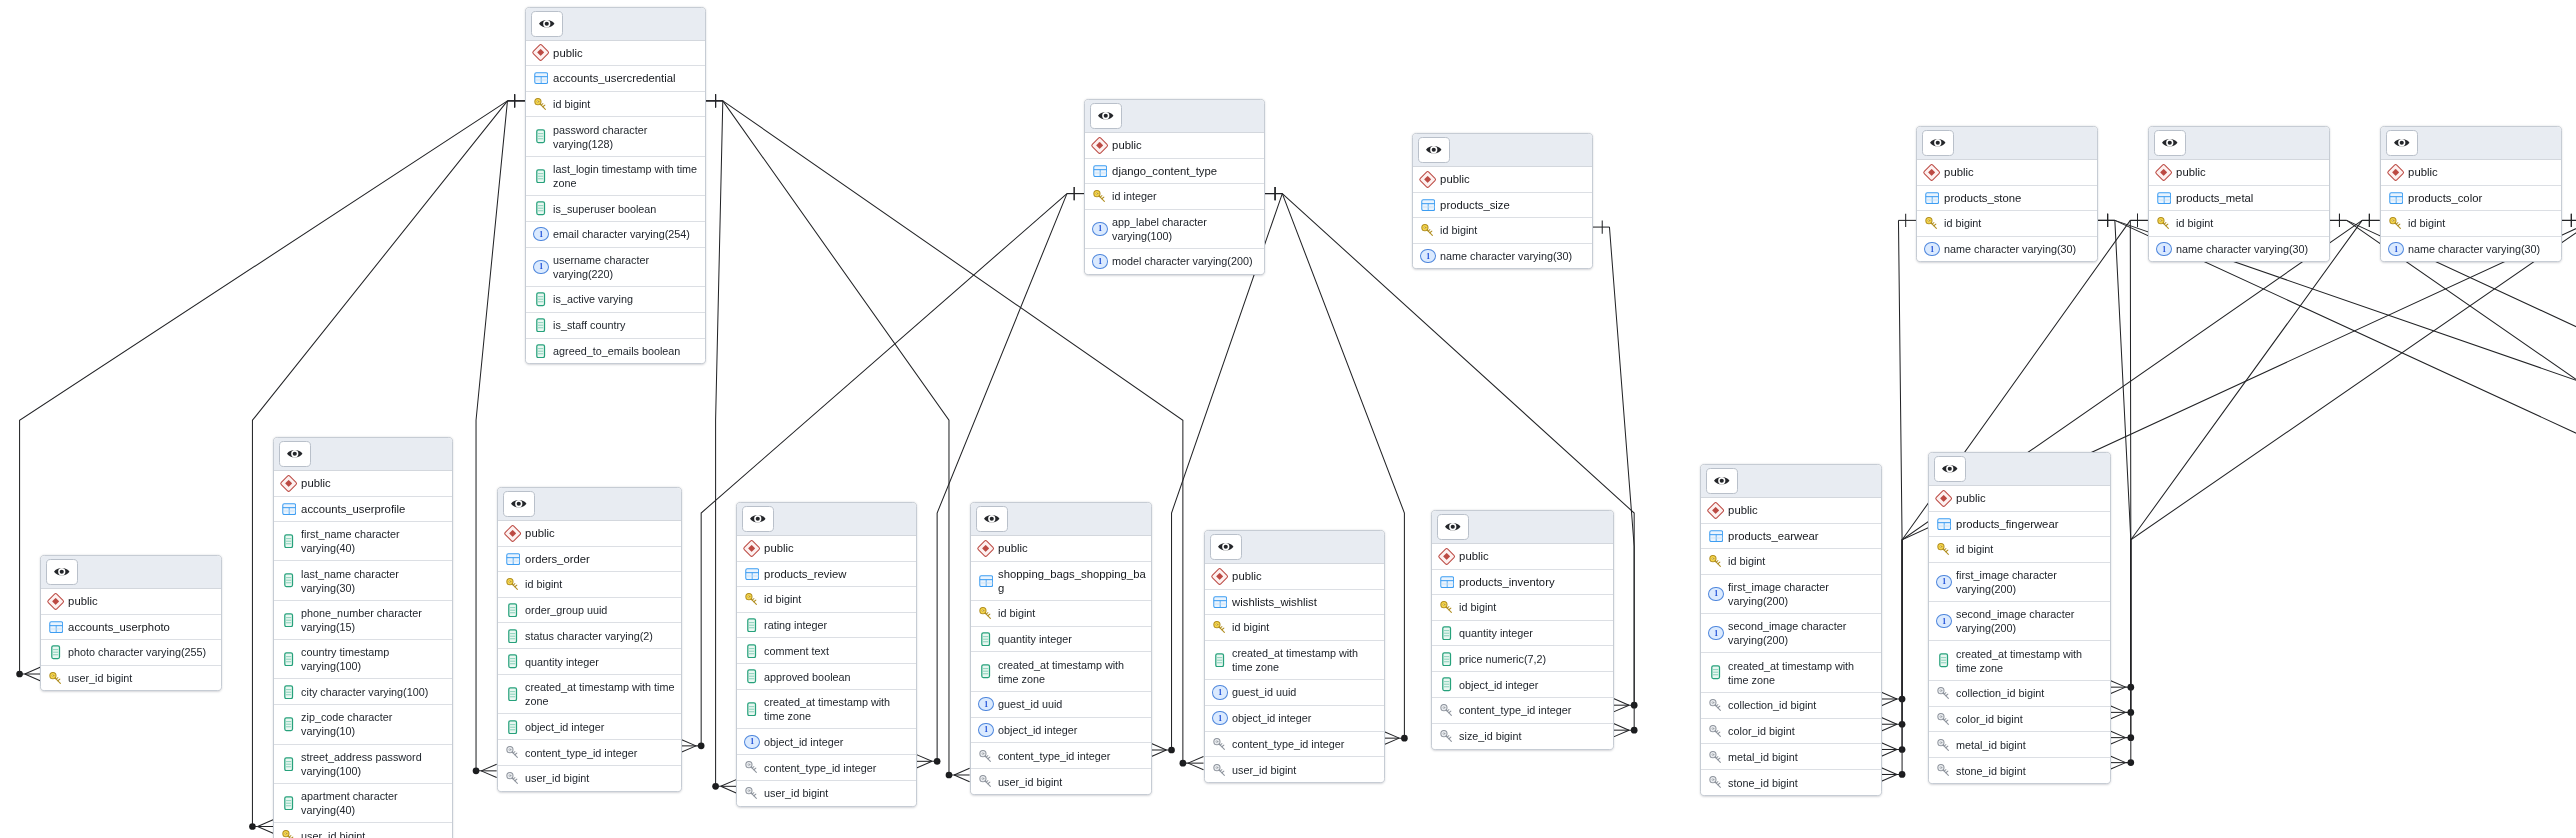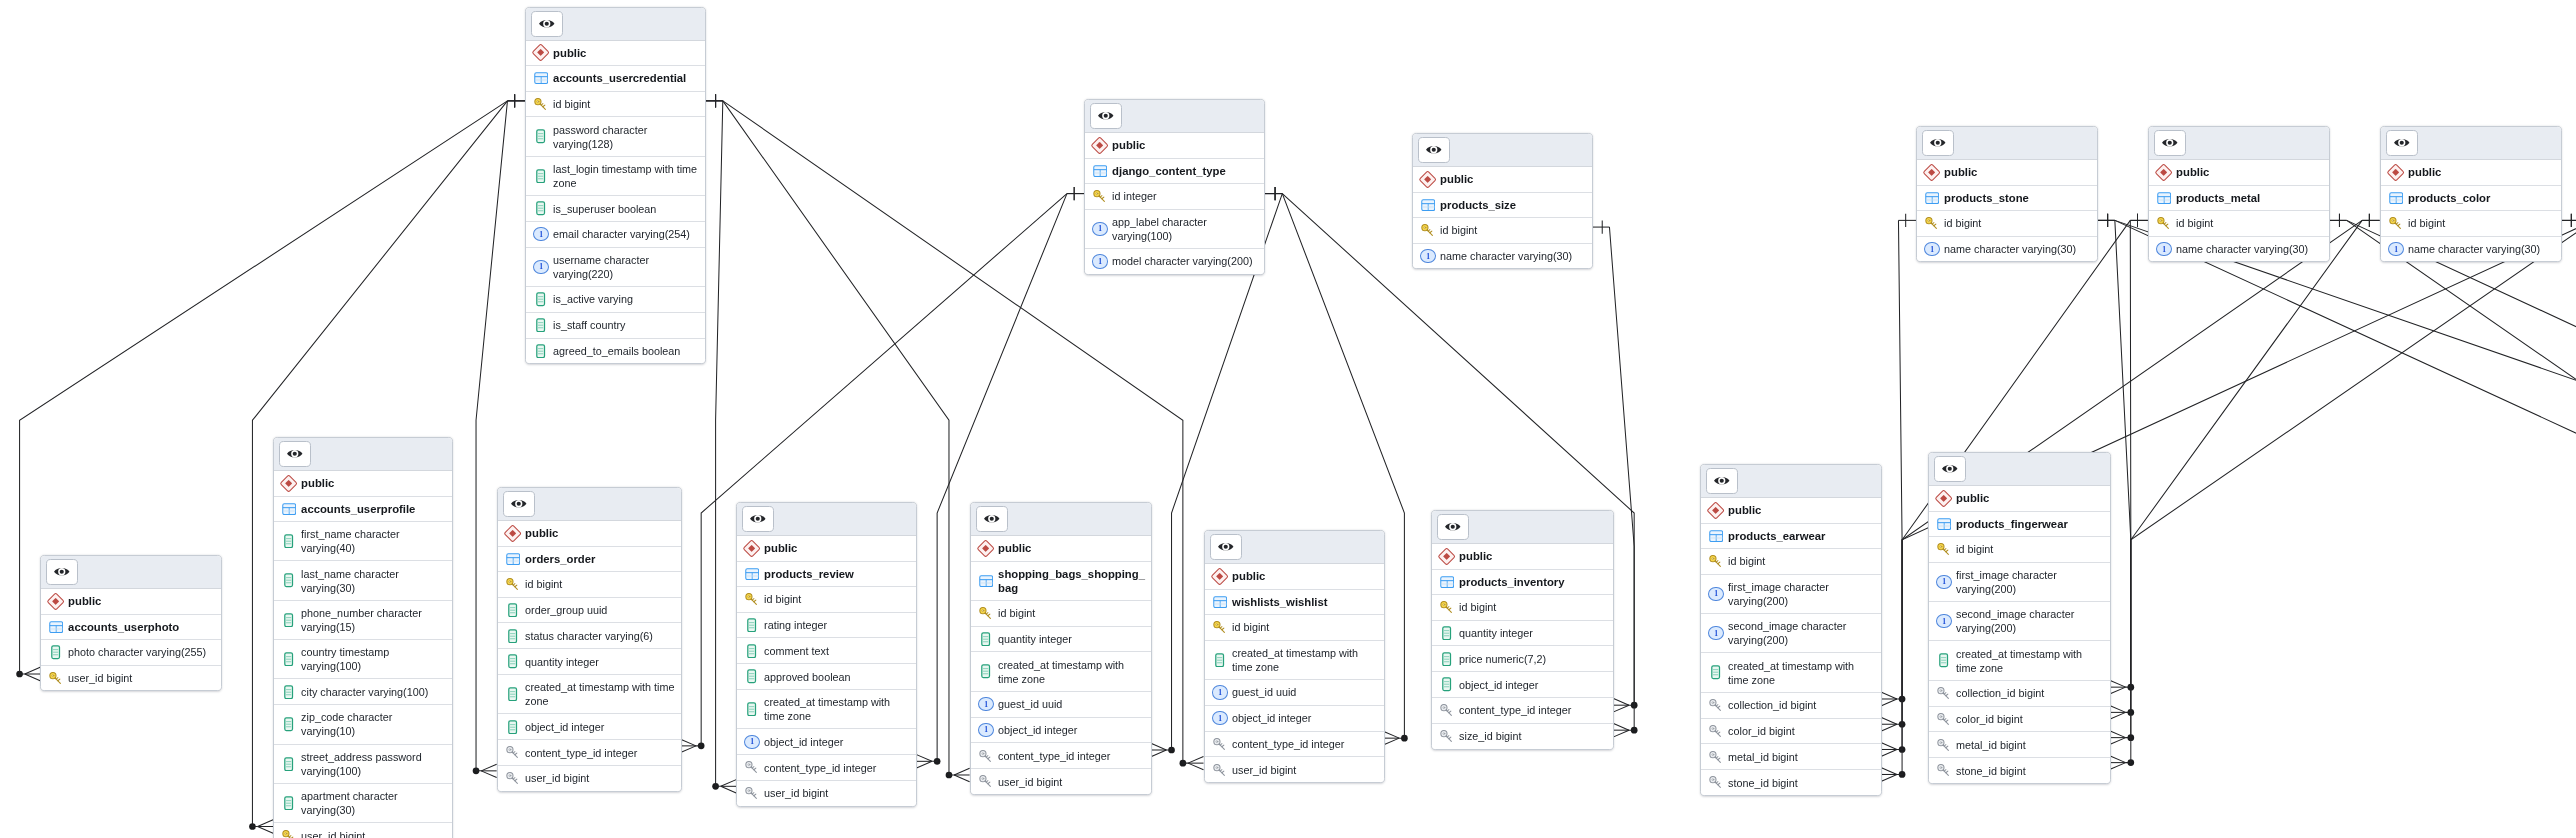--- a/index.html
+++ b/index.html
@@ -11,21 +11,21 @@
 
   .card{position:absolute;z-index:2;background:#ffffff;border:0.5px solid #c6ccd4;border-radius:4.6px;
         box-shadow:0 0.5px 2.1px rgba(15,23,42,.18);}
   .eye-row{background:#e8ecf2;border-bottom:0.5px solid #d3d7dd;border-radius:4.1px 4.1px 0 0;padding:3.1px 4.6px;}
   .eye-btn{width:30px;height:24px;background:#ffffff;border:0.5px solid #b9c0ca;border-radius:4.6px;
            display:flex;align-items:center;justify-content:center;cursor:pointer;}
   .row{display:flex;align-items:center;padding:5.2px 5.2px 5.2px 3.1px;border-bottom:0.5px solid #dcdfe4;background:#fff;}
   .row:last-child{border-bottom:none;border-radius:0 0 4.1px 4.1px;}
   .icon-cell{flex:0 0 24px;display:flex;justify-content:center;align-items:center;}
   .row-text{font-size:10.8px;line-height:14px;color:#1c2128;overflow-wrap:anywhere;word-break:break-word;min-width:0;}
-  .schema-row .row-text,.name-row .row-text{font-weight:700;font-size:11.3px;color:#15181d;}
+  .schema-row .row-text,.name-row .row-text{font-weight:400;font-size:11.3px;color:#15181d;}
 
   
   .diamond{width:11.3px;height:11.3px;transform:rotate(45deg);border:1px solid #bc4a43;border-radius:2.1px;
            background:#fdf1f0;display:flex;align-items:center;justify-content:center;}
   .diamond i{display:block;width:4.6px;height:4.6px;background:#bc4a43;border-radius:0.5px;}
 
   
   .uniq{width:13.4px;height:12.4px;border:1px solid #4f87dd;border-radius:50%;background:#dbeafe;
         color:#1d4ed8;font-weight:700;font-size:7.7px;display:flex;align-items:center;justify-content:center;
         font-family:"Liberation Serif","DejaVu Serif",serif;}
@@ -773,21 +773,21 @@
       </div>
       <div class="row col-row">
         <span class="icon-cell">
           <svg width="9.3" height="14.4" viewBox="0 0 18 28">
     <rect x="1.5" y="1.5" width="15" height="25" rx="3" fill="#e9f7f1" stroke="#26a17b" stroke-width="2.4"></rect>
     <line x1="4" y1="9" x2="14" y2="9" stroke="#7fcdb4" stroke-width="1.8"></line>
     <line x1="4" y1="14" x2="14" y2="14" stroke="#7fcdb4" stroke-width="1.8"></line>
     <line x1="4" y1="19" x2="14" y2="19" stroke="#7fcdb4" stroke-width="1.8"></line>
   </svg>
         </span>
-        <span class="row-text">apartment character varying(30)</span>
+        <span class="row-text">apartment character varying(40)</span>
       </div>
       <div class="row col-row">
         <span class="icon-cell">
           <svg width="15.5" height="14.4" viewBox="0 0 30 28">
     <g stroke="#b08d1e" stroke-width="2" fill="#f7d74b" stroke-linecap="round">
       <circle cx="9.5" cy="9" r="6"></circle>
       <circle cx="9.5" cy="9" r="1.8" fill="#fffbe8" stroke="#b08d1e" stroke-width="1.2"></circle>
       <path d="M13.5 13.5 L24 24" fill="none"></path>
       <path d="M19 19 l4 -3.4" fill="none"></path>
       <path d="M15.8 15.8 l3.4 -2.8" fill="none"></path>
@@ -853,21 +853,21 @@
       </div>
       <div class="row col-row">
         <span class="icon-cell">
           <svg width="9.3" height="14.4" viewBox="0 0 18 28">
     <rect x="1.5" y="1.5" width="15" height="25" rx="3" fill="#e9f7f1" stroke="#26a17b" stroke-width="2.4"></rect>
     <line x1="4" y1="9" x2="14" y2="9" stroke="#7fcdb4" stroke-width="1.8"></line>
     <line x1="4" y1="14" x2="14" y2="14" stroke="#7fcdb4" stroke-width="1.8"></line>
     <line x1="4" y1="19" x2="14" y2="19" stroke="#7fcdb4" stroke-width="1.8"></line>
   </svg>
         </span>
-        <span class="row-text">status character varying(6)</span>
+        <span class="row-text">status character varying(2)</span>
       </div>
       <div class="row col-row">
         <span class="icon-cell">
           <svg width="9.3" height="14.4" viewBox="0 0 18 28">
     <rect x="1.5" y="1.5" width="15" height="25" rx="3" fill="#e9f7f1" stroke="#26a17b" stroke-width="2.4"></rect>
     <line x1="4" y1="9" x2="14" y2="9" stroke="#7fcdb4" stroke-width="1.8"></line>
     <line x1="4" y1="14" x2="14" y2="14" stroke="#7fcdb4" stroke-width="1.8"></line>
     <line x1="4" y1="19" x2="14" y2="19" stroke="#7fcdb4" stroke-width="1.8"></line>
   </svg>
         </span>

